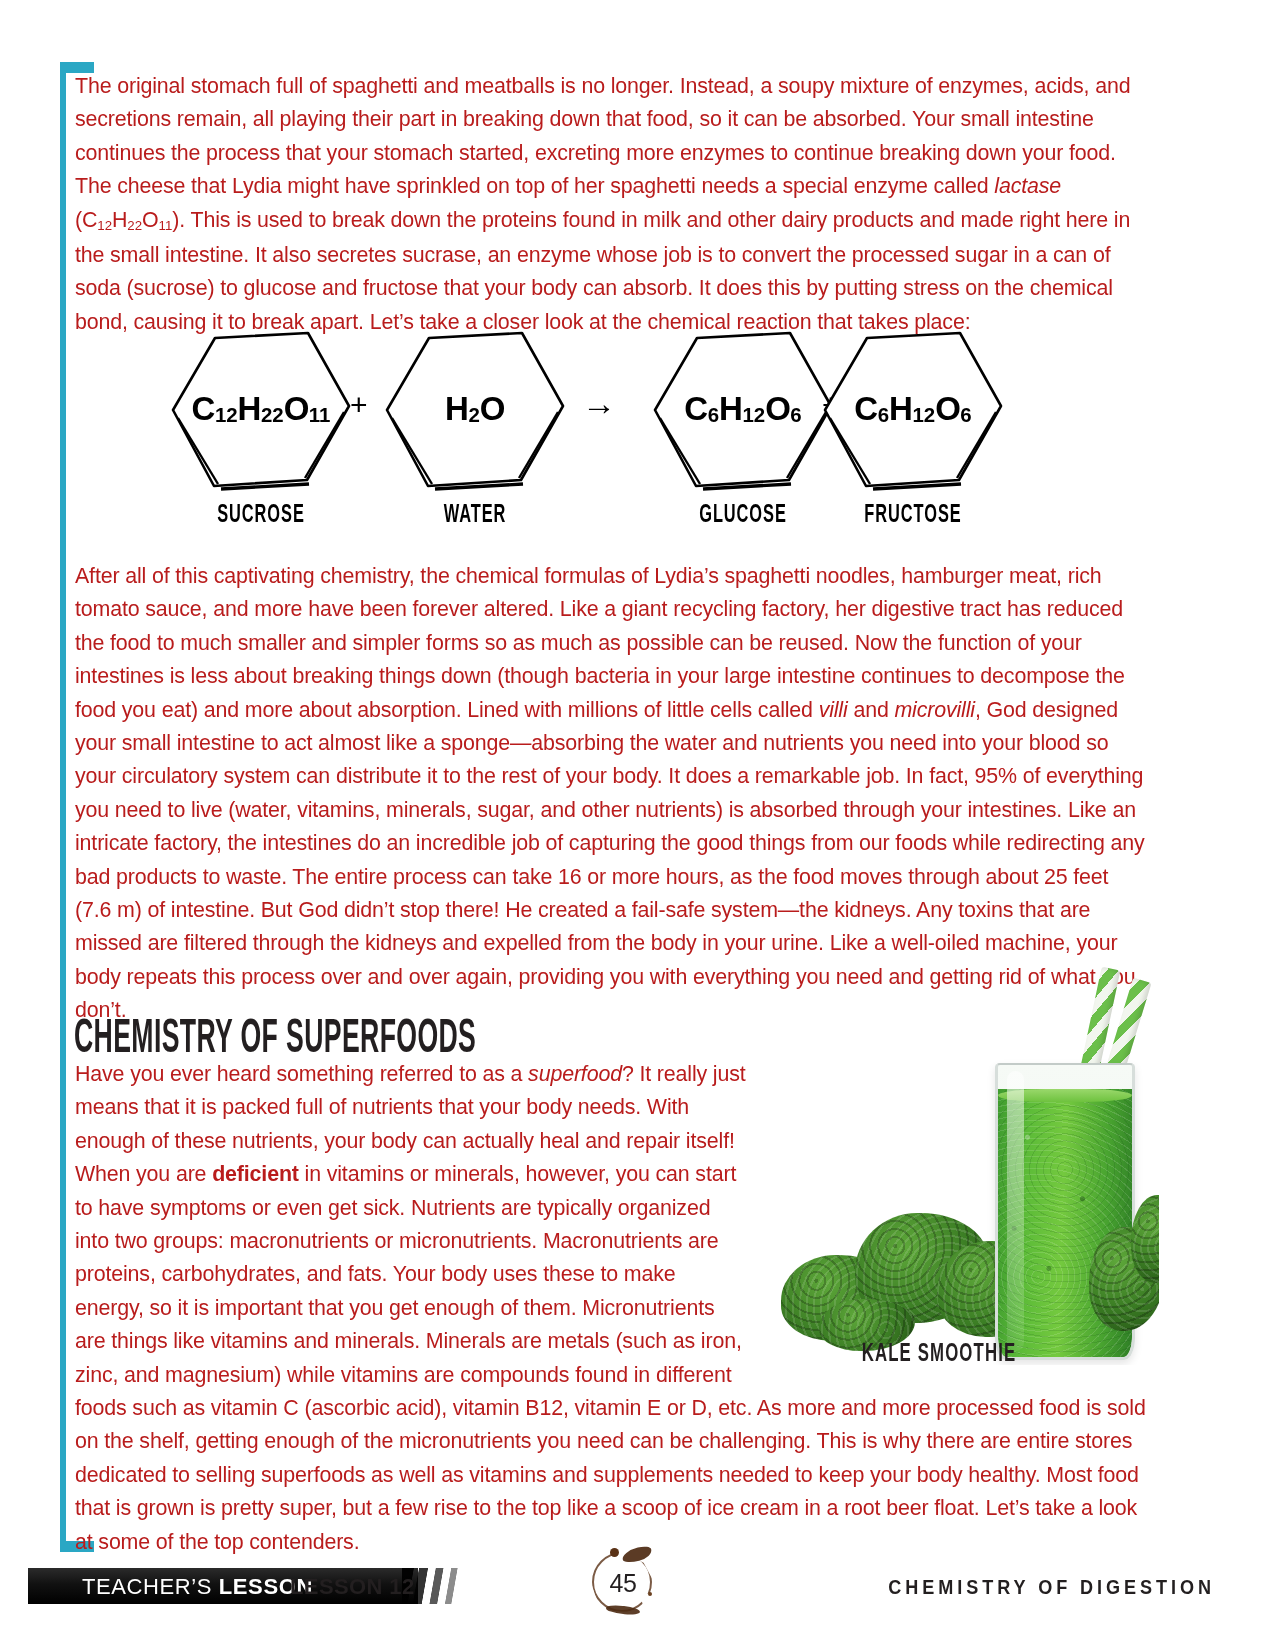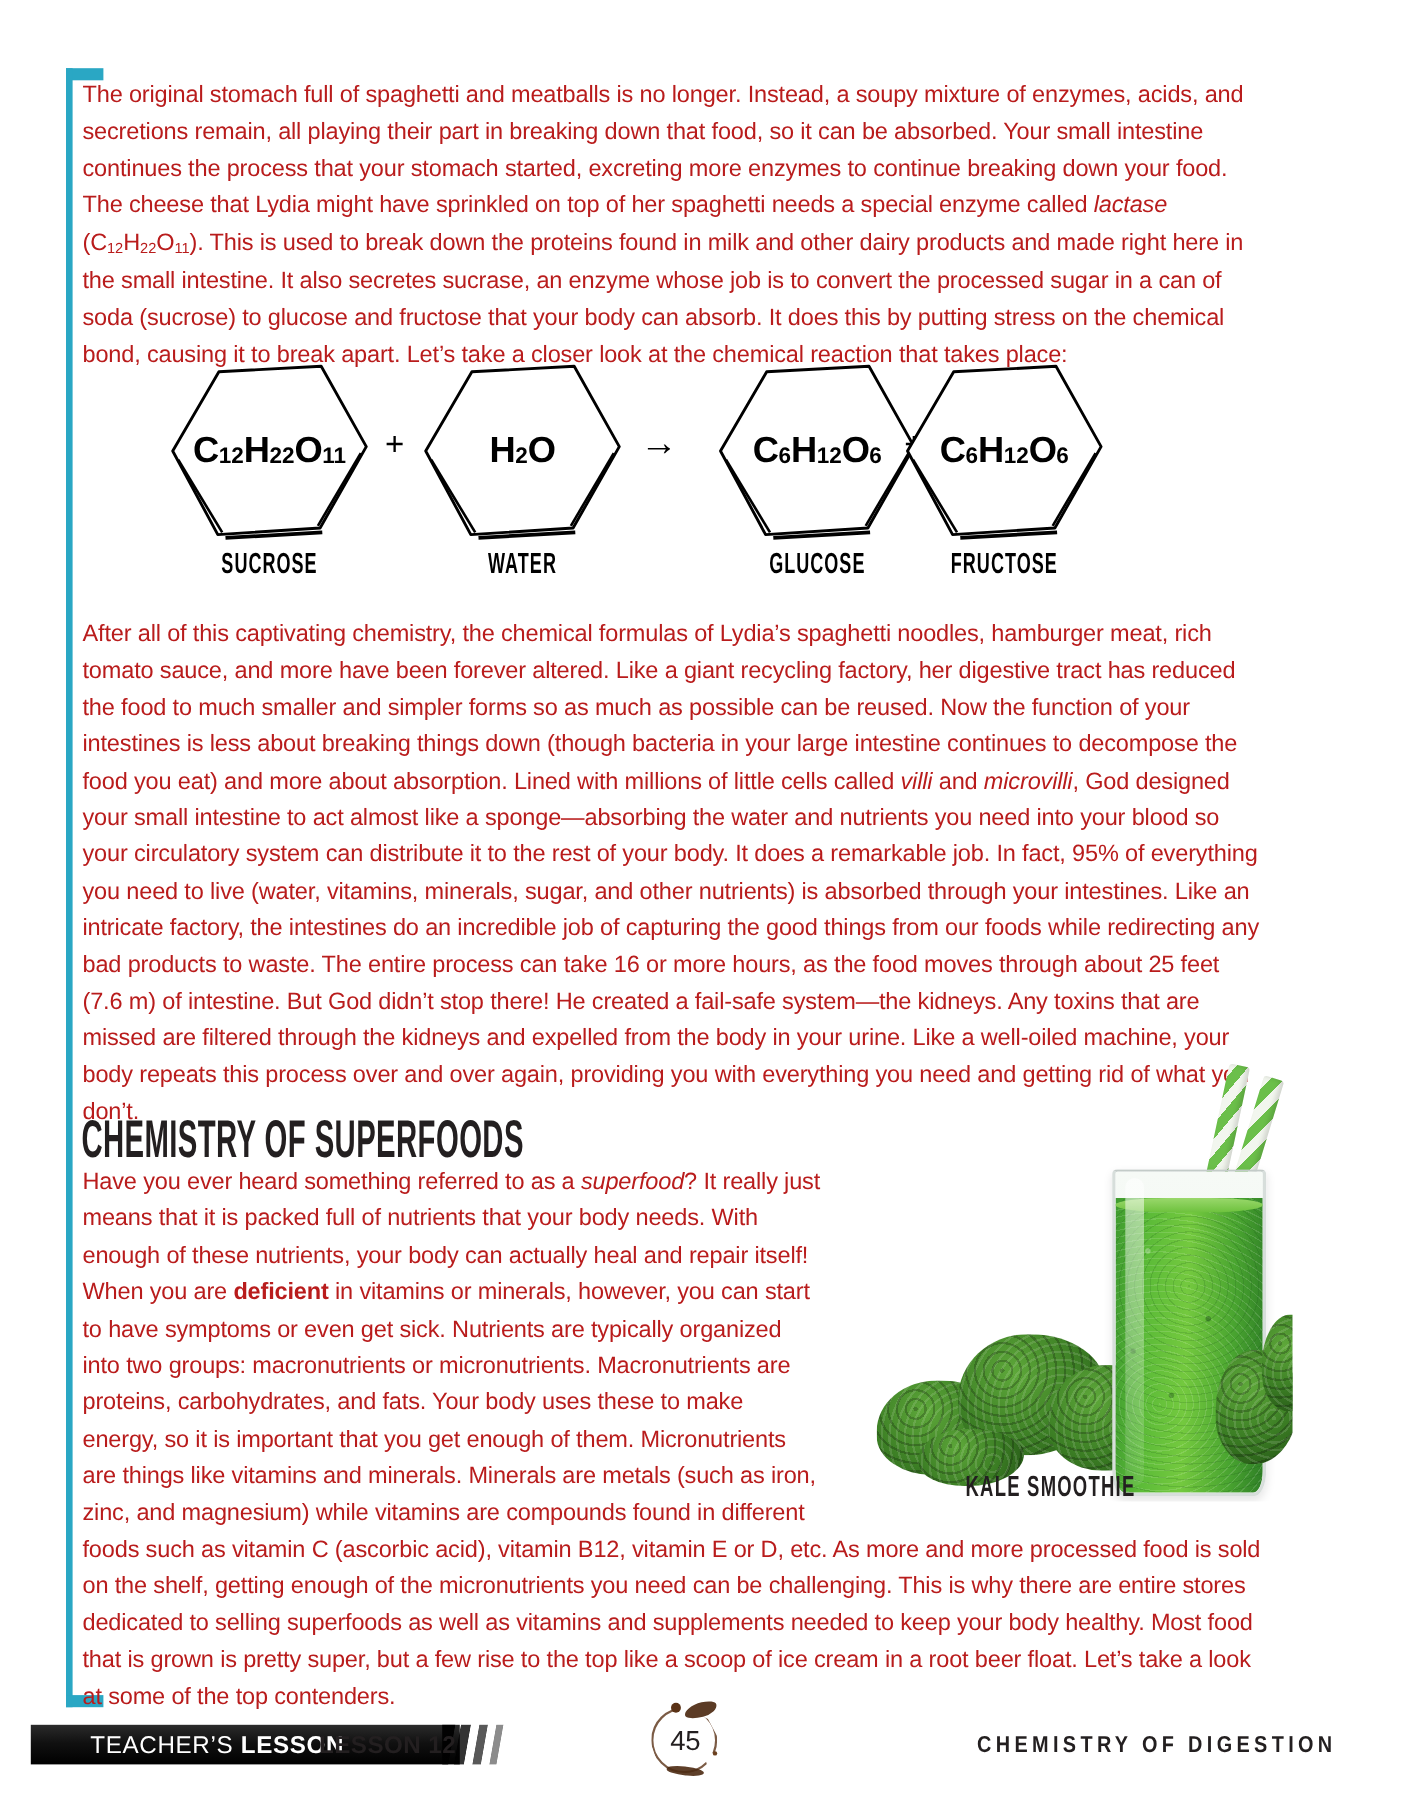--- a/index.html
+++ b/index.html
@@ -162,21 +162,21 @@
     letter-spacing: 0.5px;
     color: #231f20;
     white-space: nowrap;
     transform: scaleX(0.74) scaleY(1.34);
     transform-origin: left top;
   }
 
   
   #smoothie-figure {
     position: absolute;
-    left: 775px;
+    left: 759px;
     top: 955px;
     width: 400px;
     height: 410px;
   }
   #smoothie-photo {
     position: absolute;
     inset: 0;
     overflow: hidden;
   }
   
@@ -395,21 +395,21 @@
   <div class="accent-cap-top"></div>
   <div class="accent-rule"></div>
   <div class="accent-cap-bottom"></div>
 
   <div class="bodytext" id="para1">
     <span>The original stomach full of spaghetti and meatballs is no longer. Instead, a soupy mixture of enzymes, acids, and secretions remain, all playing their part in breaking down that food, so it can be absorbed. Your small intestine continues the process that your stomach started, excreting more enzymes to continue breaking down your food. The cheese that Lydia might have sprinkled on top of her spaghetti needs a special enzyme called </span><span class="ital">lactase</span><span> (C</span><sub>12</sub><span>H</span><sub>22</sub><span>O</span><sub>11</sub><span>). This is used to break down the proteins found in milk and other dairy products and made right here in the small intestine. It also secretes sucrase, an enzyme whose job is to convert the processed sugar in a can of soda (sucrose) to glucose and fructose that your body can absorb. It does this by putting stress on the chemical bond, causing it to break apart. Let’s take a closer look at the chemical reaction that takes place:</span>
   </div>
 
   <div id="equation">
 
-    <div class="hex-wrap" style="left:0px; width:190px;">
+    <div class="hex-wrap" style="left:16px; width:190px;">
       <svg class="hex-svg" width="190" height="168" viewBox="0 0 190 168">
         <path d="M7 84 L49 12 L142 7 L183 80 L141 154 L48 160 Z" fill="#fff" stroke="#000" stroke-width="2.6" stroke-linejoin="round"></path>
         <path d="M12 92 L52 158" fill="none" stroke="#000" stroke-width="2.4"></path>
         <path d="M55 163 L143 158" fill="none" stroke="#000" stroke-width="3.4"></path>
         <path d="M178 86 L139 152" fill="none" stroke="#000" stroke-width="2.4"></path>
       </svg>
       <div class="hex-formula">
         C<sub>12</sub>H<sub>22</sub>O<sub>11</sub>
       </div>
       <div class="hex-label">SUCROSE</div>

